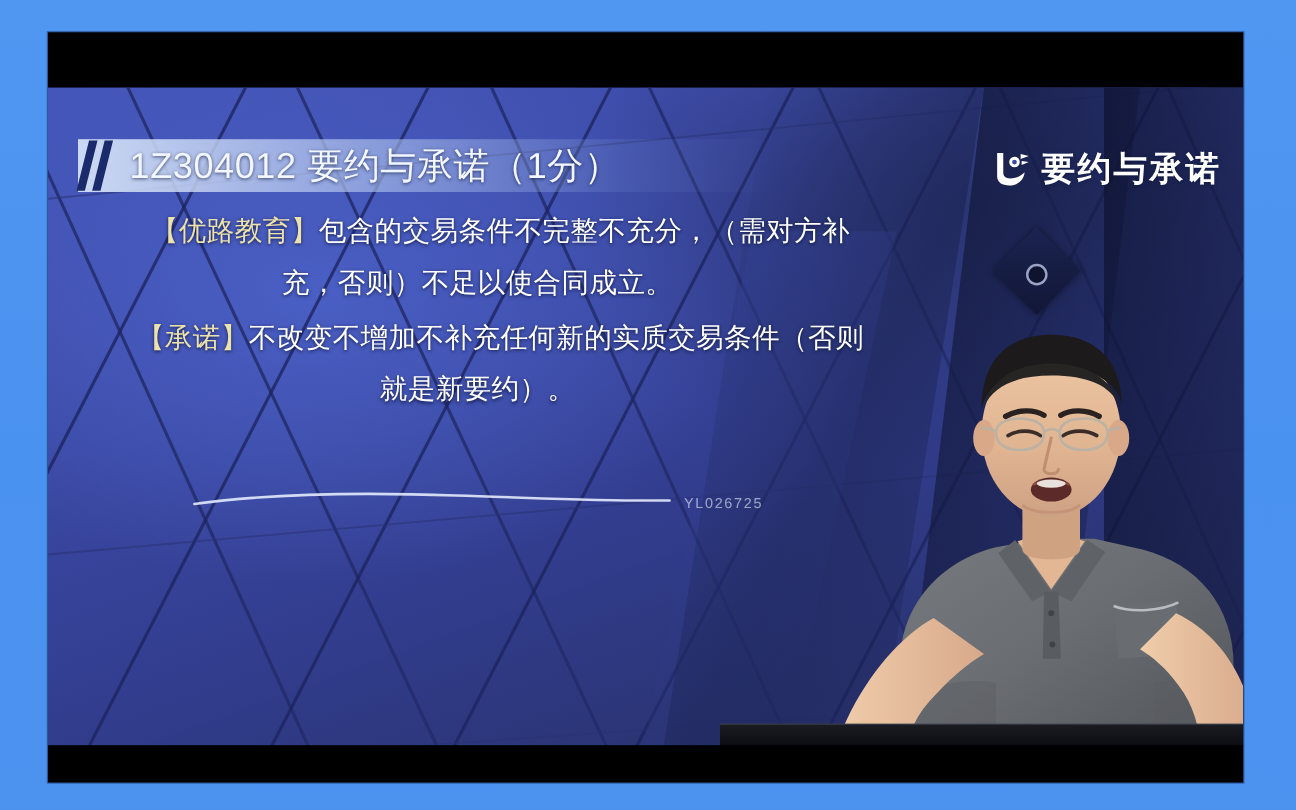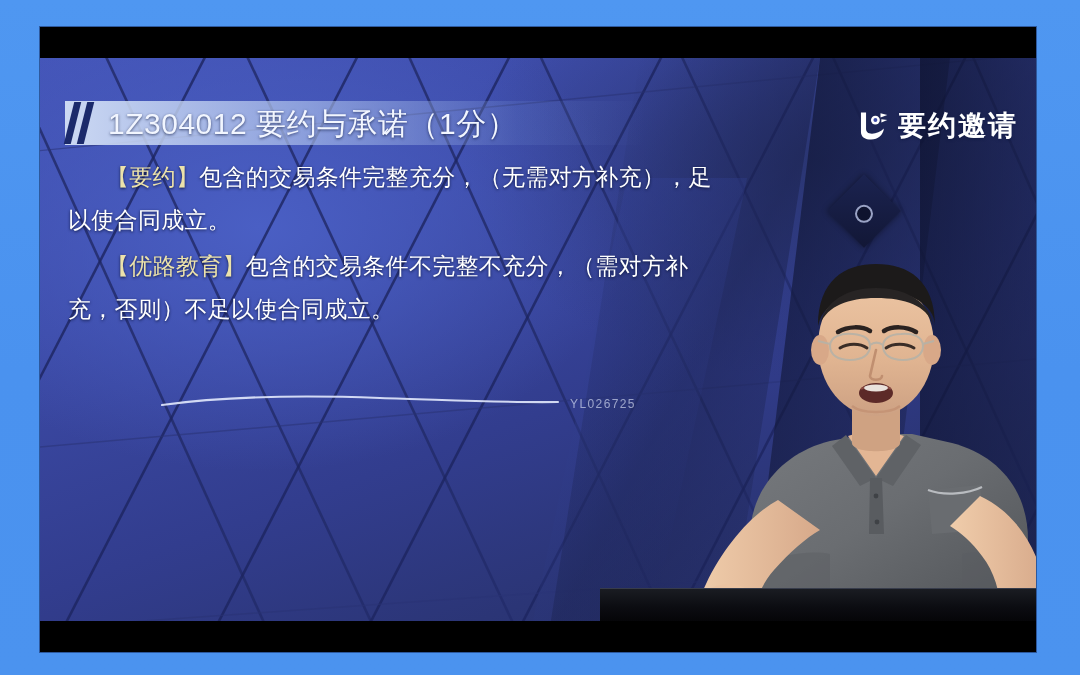--- a/index.html
+++ b/index.html
@@ -22,26 +22,27 @@
     position:absolute;left:40px;top:27px;width:996px;height:625px;
     overflow:hidden;background:#000;
     box-shadow:0 0 0 1px rgba(20,40,90,.55);
   }
   .letterbox{position:absolute;left:0;width:100%;background:#000;z-index:9;}
   #letterbox-top{top:0;height:31px;}
   #letterbox-bottom{bottom:0;height:31px;}
 
   
   #stage{
-    position:absolute;left:0;top:31px;width:100%;height:563px;
+    position:absolute;left:0;top:46px;width:100%;height:563px;
     background:
       radial-gradient(ellipse 60% 70% at 22% 30%, #4a5fc4 0%, rgba(74,95,196,0) 62%),
       radial-gradient(ellipse 55% 60% at 78% 18%, #2a3572 0%, rgba(42,53,114,0) 65%),
       linear-gradient(160deg,#4455b8 0%,#3c4aa6 30%,#323d8e 58%,#2b3576 78%,#242d62 100%);
     overflow:hidden;
+    text-align:center;
   }
 
   
   .lines{position:absolute;inset:-10%;pointer-events:none;}
   .lines svg{width:100%;height:100%;display:block;}
 
   
   .panel{position:absolute;pointer-events:none;}
   #panel-a{left:600px;top:0;width:180px;height:563px;
     background:linear-gradient(110deg,rgba(28,36,82,0) 0%,rgba(26,33,76,.55) 55%,rgba(22,28,66,.15) 100%);
@@ -186,24 +187,24 @@
 
     <div id="title-band"></div>
     <div id="title-bars">
       <span id="title-bar-1" class="title-bar"></span>
       <span id="title-bar-2" class="title-bar"></span>
     </div>
     <div id="slide-title">1Z304012 要约与承诺（1分）</div>
 
     <div id="slide-body">
       <p class="para">
-        <span class="term">【要约】</span><span class="body-text">包含的交易条件完整充分，（无需对方补充），足以使合同成立。</span>
+        <span class="term">【优路教育】</span><span class="body-text">包含的交易条件不完整不充分，（需对方补充，否则）不足以使合同成立。</span>
       </p>
       <p class="para">
-        <span class="term">【优路教育】</span><span class="body-text">包含的交易条件不完整不充分，（需对方补充，否则）不足以使合同成立。</span>
+        <span class="term">【承诺】</span><span class="body-text">不改变不增加不补充任何新的实质交易条件（否则就是新要约）。</span>
       </p>
     </div>
 
     <div id="underline-stroke">
       <svg viewBox="0 0 400 16" preserveAspectRatio="none">
         <path d="M2,12 C60,4 140,2 220,5 C290,7 350,10 398,9" fill="none" stroke="#dfe6fb" stroke-width="2.1" stroke-linecap="round" opacity="0.92"></path>
       </svg>
     </div>
 
     <div id="watermark">YL026725</div>
@@ -212,21 +213,21 @@
       <span id="brand-mark">
         <svg viewBox="0 0 40 40">
           <path d="M7,4 L7,27 C7,33 12,36 19,36 C27,36 33,31 34,23
                    C30,27 25,29 20,29 C15,29 13,27 13,23 L13,4 Z" fill="#ffffff"></path>
           <circle cx="24" cy="13" r="5.2" fill="#ffffff"></circle>
           <circle cx="24" cy="13" r="2.3" fill="#3c4aa6"></circle>
           <path d="M30,5 L38,7 L30,10 Z" fill="#ffffff"></path>
           <path d="M31,12 L38,13 L31,16 Z" fill="#ffffff"></path>
         </svg>
       </span>
-      <span id="brand-text">要约邀请</span>
+      <span id="brand-text">要约与承诺</span>
     </div>
 
     <div id="instructor">
       <svg viewBox="0 0 400 383" preserveAspectRatio="none">
         <defs>
           <linearGradient id="shirtGrad" x1="0" y1="0" x2="1" y2="1">
             <stop offset="0%" stop-color="#76797d"></stop>
             <stop offset="45%" stop-color="#6a6d71"></stop>
             <stop offset="100%" stop-color="#4f5256"></stop>
           </linearGradient>

